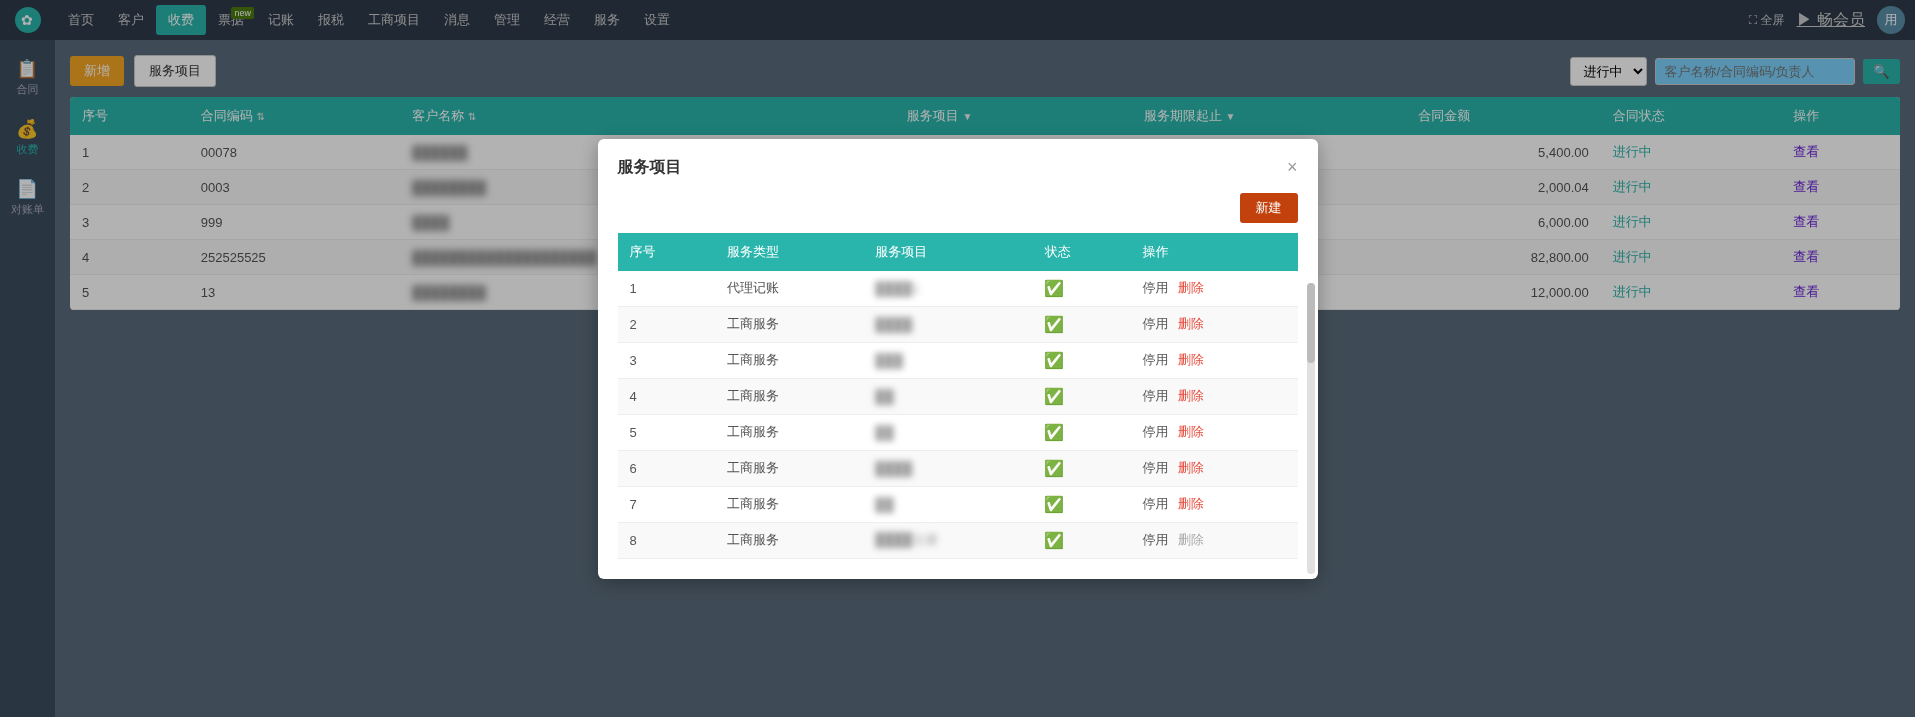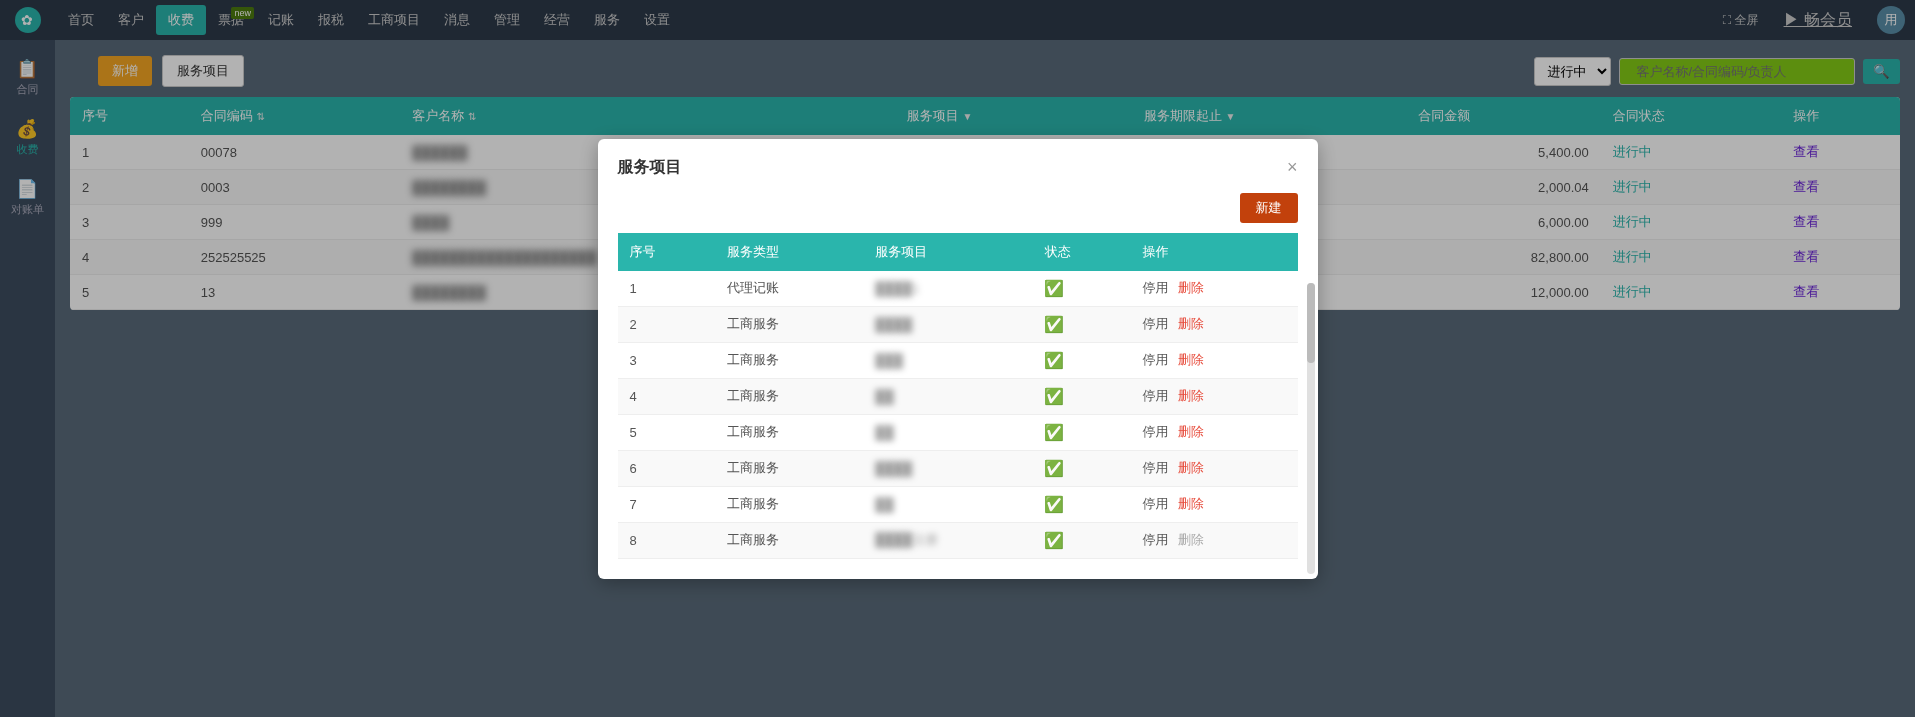--- a/index.html
+++ b/index.html
@@ -34,21 +34,21 @@
     .nav-badge {
       position: absolute;
       top: 2px; right: 2px;
       background: #4d7c0f;
       color: #fff;
       font-size: 9px;
       padding: 1px 3px;
       border-radius: 2px;
     }
     .top-nav-right {
-      display: flex; align-items: center; gap: 25px; color: #ccc; font-size: 12px;
+      display: flex; align-items: center; gap: 12px; color: #ccc; font-size: 12px;
     }
     .top-nav-right .avatar {
       width: 28px; height: 28px; border-radius: 50%;
       background: #5a8fa8;
       display: flex; align-items: center; justify-content: center; color: #fff; font-size: 13px;
     }
 
     
     .main-layout { display: flex; height: calc(100vh - 40px); }
 
@@ -80,34 +80,34 @@
       overflow: auto;
       position: relative;
     }
 
     
     .toolbar {
       display: flex; align-items: center; gap: 10px; margin-bottom: 10px;
     }
     .btn-new {
       background: #f5a623; color: #fff; border: none;
-      padding: 6px 14px; border-radius: 3px; cursor: pointer; font-size: 13px; margin-left: 28px;
+      padding: 6px 14px; border-radius: 3px; cursor: pointer; font-size: 13px;
     }
     .btn-service {
       background: #fff; color: #333; border: 1px solid #ccc;
       padding: 6px 14px; border-radius: 3px; cursor: pointer; font-size: 13px;
     }
     .toolbar-right { margin-left: auto; display: flex; align-items: center; gap: 8px; }
     .status-select {
       padding: 5px 8px; border: 1px solid #ccc; border-radius: 3px; font-size: 13px;
       background: #fff;
     }
     .search-input {
-      padding: 5px 16px; border: 1px solid #ccc; border-radius: 3px; font-size: 13px;
-      width: 236px; background: #84cc16;
+      padding: 5px 8px; border: 1px solid #ccc; border-radius: 3px; font-size: 13px;
+      width: 200px; background: #7dd3fc;
     }
     .search-btn {
       background: #2ab5ac; color: #fff; border: none;
       padding: 5px 10px; border-radius: 3px; cursor: pointer;
     }
 
     
     .table-wrapper { background: #fff; border-radius: 4px; overflow: hidden; }
     table { width: 100%; border-collapse: collapse; }
     thead tr { background: #2ab5ac; color: #fff; }

